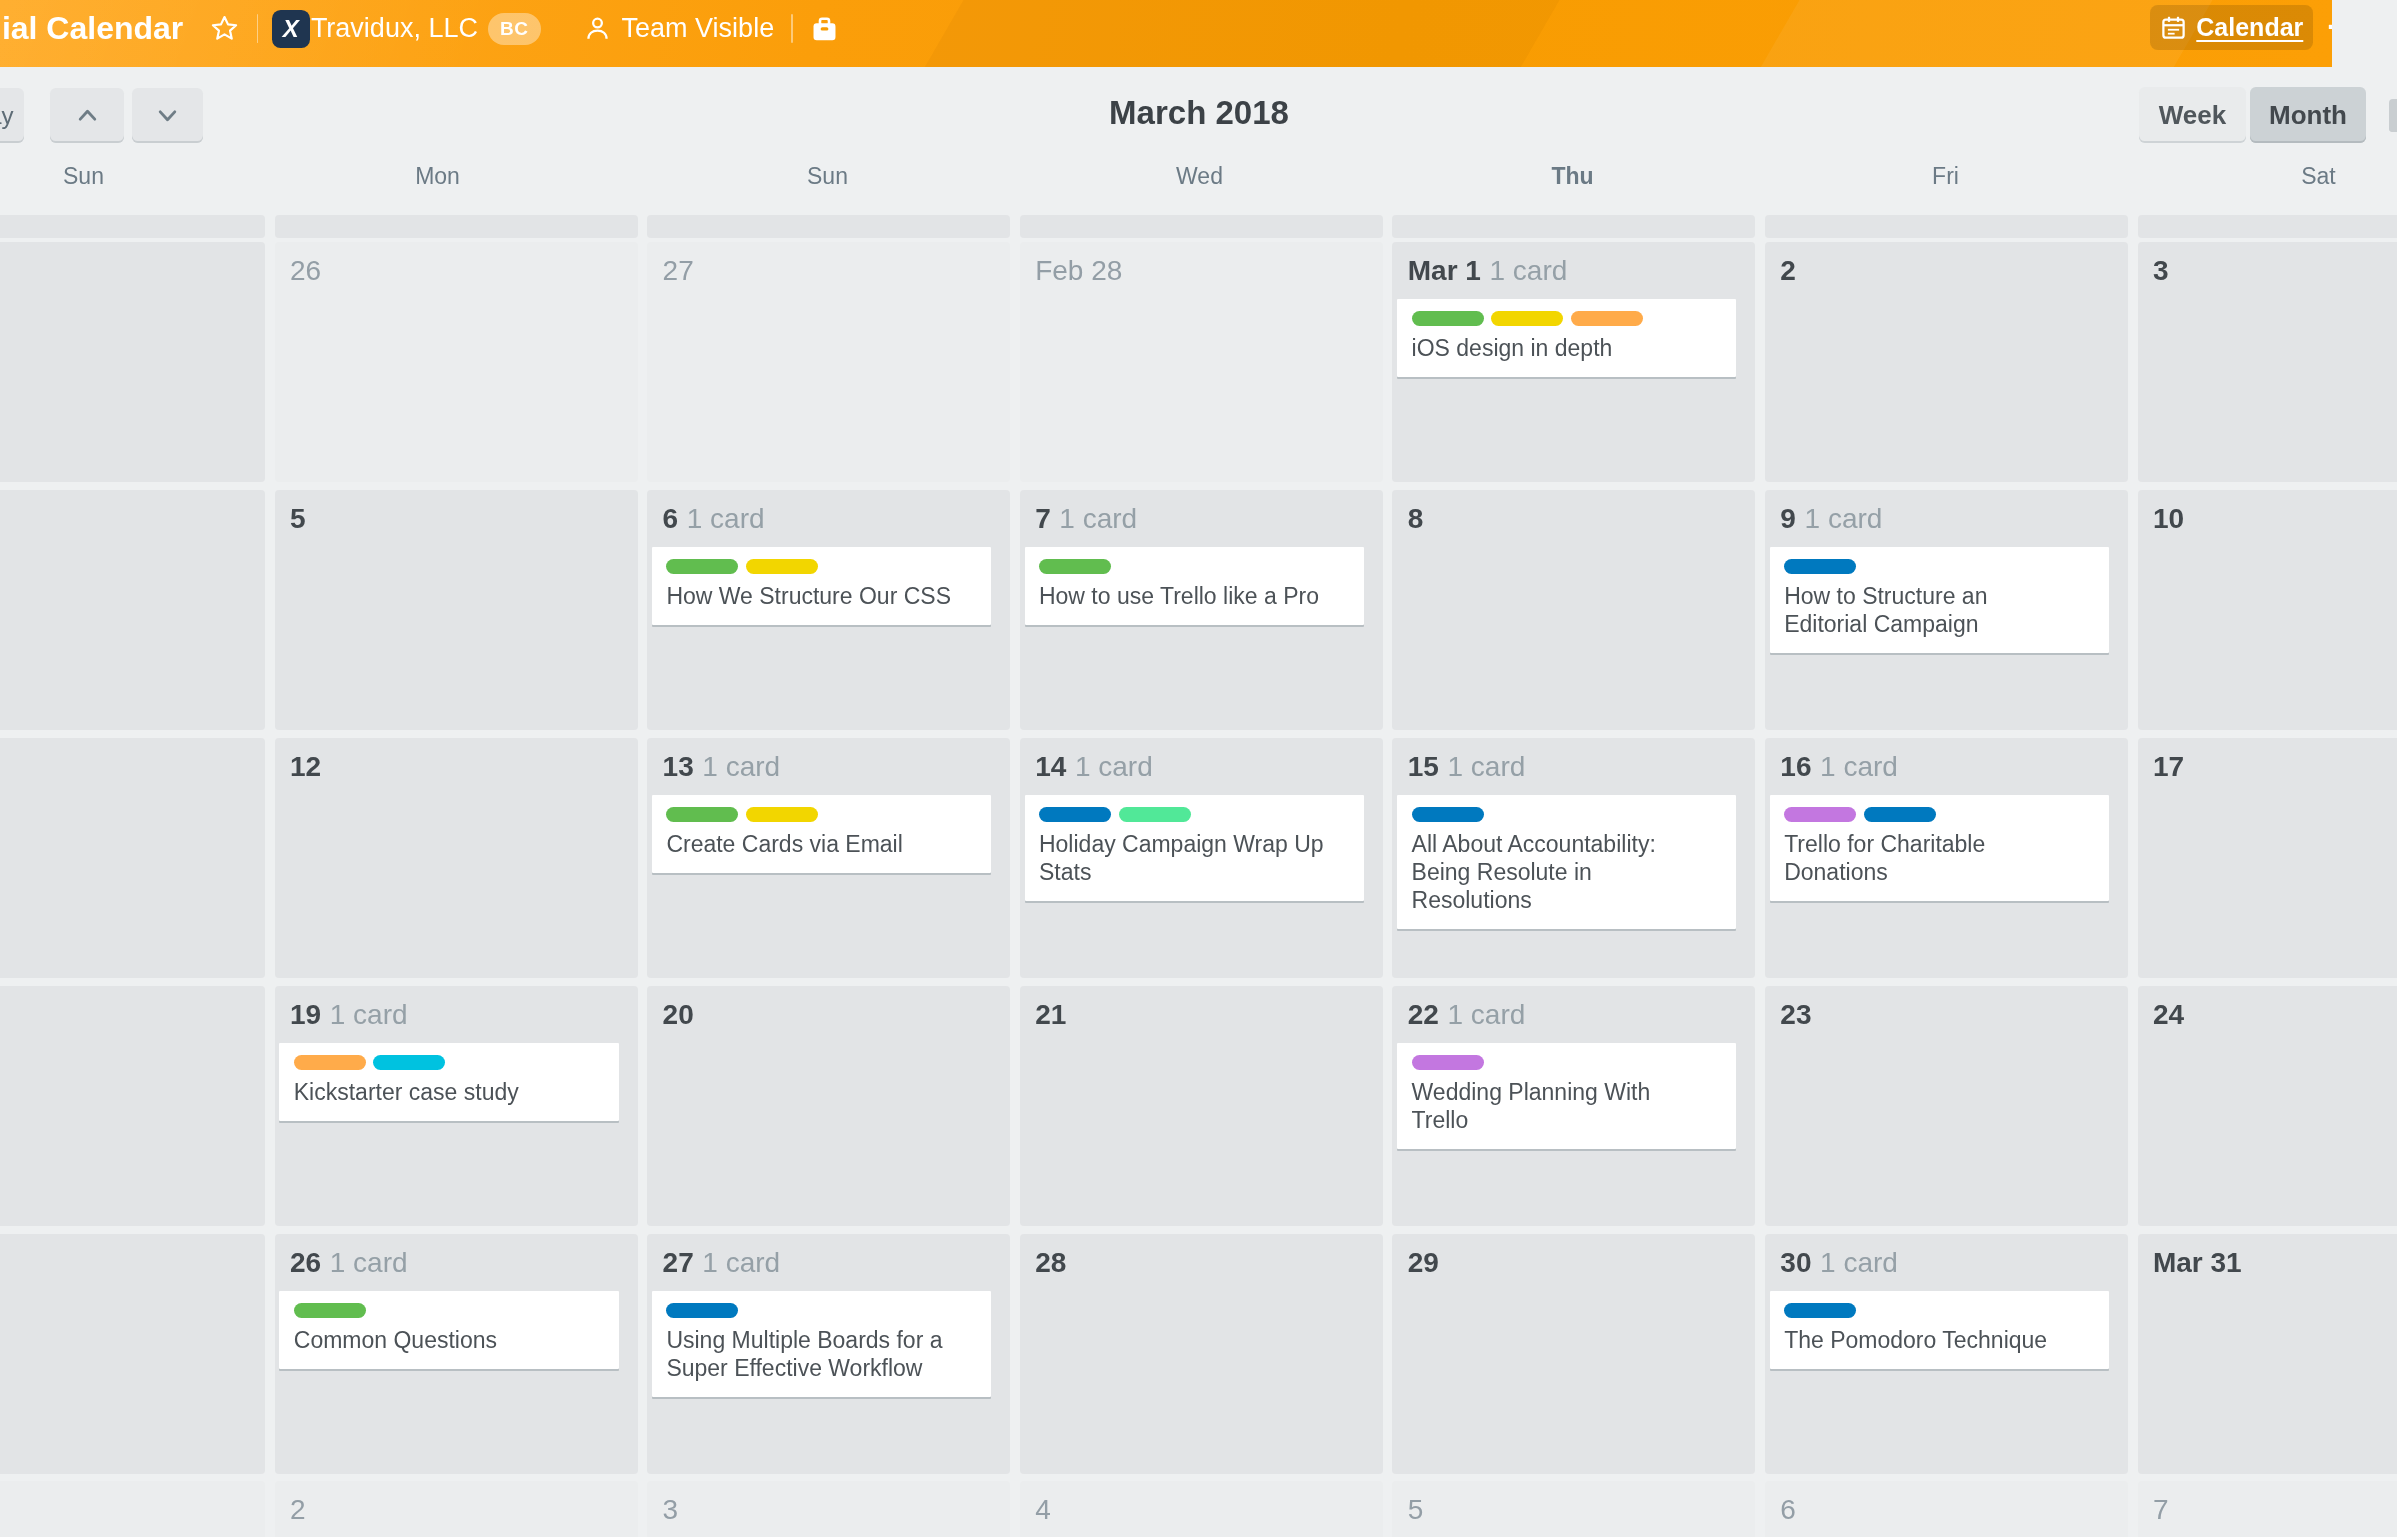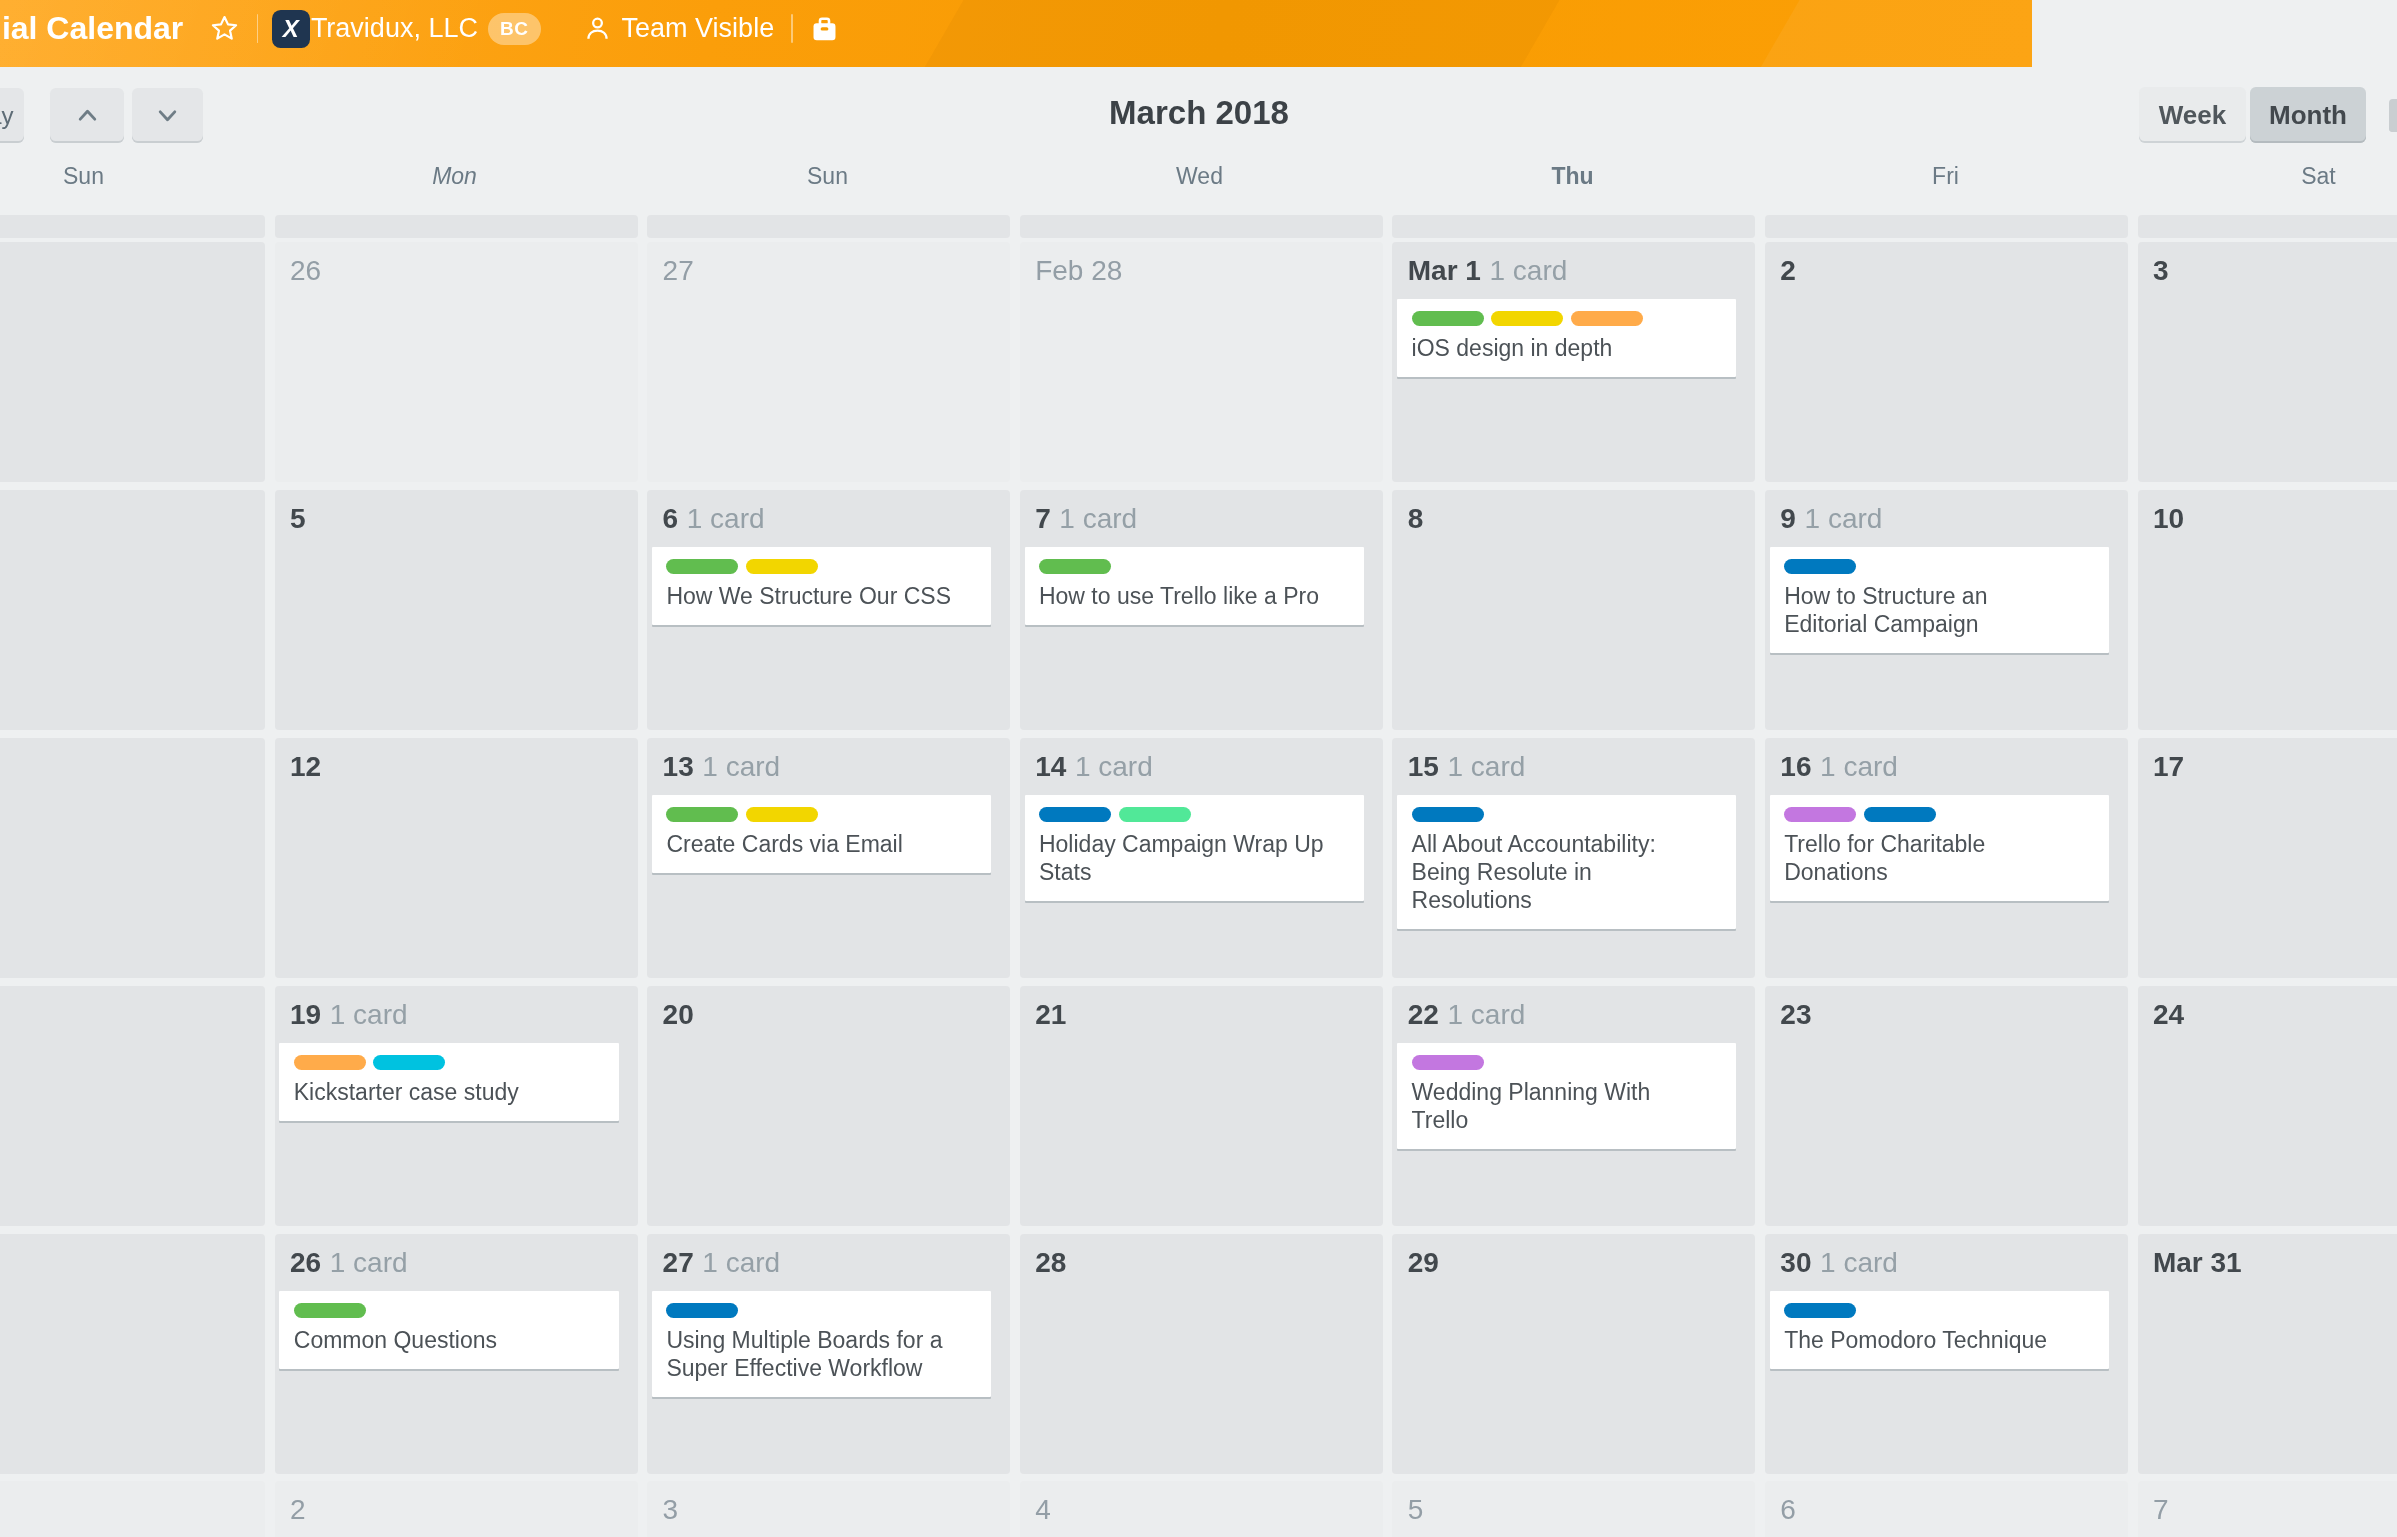--- a/index.html
+++ b/index.html
@@ -1,20 +1,20 @@
 <!DOCTYPE html>
 <html><head>
 <meta charset="utf-8">
 <style>
   html,body{margin:0;padding:0;overflow:hidden;}
   body{width:2398px;height:1537px;position:relative;background:#eef0f1;
        font-family:"Liberation Sans",sans-serif;-webkit-font-smoothing:antialiased;}
 
   
-  .board-header{position:absolute;top:0;left:0;width:2032px;height:67px;
+  .board-header{position:absolute;top:0;left:0;width:2332px;height:67px;
     background:linear-gradient(100deg,#ffa81f 0%,#fb9e0a 35%,#f89c02 60%,#fc9f06 100%);overflow:hidden;}
   .facet{position:absolute;top:-38px;height:154px;}
   .f1{left:-115px;width:865px;background:linear-gradient(75deg,rgba(255,255,255,.10),rgba(255,255,255,0) 70%);transform:skewX(-32deg);}
   .f2{left:941px;width:596px;background:rgba(120,60,0,.05);transform:skewX(-30deg);}
   .f3{left:1777px;width:413px;background:rgba(255,255,255,.06);transform:skewX(-30deg);}
   .hbar{position:absolute;top:5.8px;left:0;height:46px;display:flex;align-items:center;color:#fff;}
   .board-title{font-size:32px;font-weight:bold;margin-left:1.9px;white-space:nowrap;}
   .star{margin-left:27px;display:flex;align-items:center;cursor:pointer;}
   .vd{width:1.9px;height:29px;background:rgba(255,255,255,.45);border-radius:1px;margin-left:17.3px;}
   .avatar{margin-left:13.4px;width:38px;height:38px;border-radius:8.6px;background:#1f3550;color:#fff;
@@ -133,21 +133,21 @@
     </svg>
   </span>
 </div>
 <div class="month-title">March 2018</div>
 <div class="tbtn btn-week">Week</div>
 <div class="tbtn btn-month">Month</div>
 <div class="tbtn btn-stub"></div>
 
 <div id="dow-row">
     <div class="dow" style="left: -98px;">Sun</div>
-    <div class="dow" style="left: 273px; font-style: italic;">Mon</div>
+    <div class="dow" style="left: 256px;">Mon</div>
     <div class="dow" style="left: 646px;">Sun</div>
     <div class="dow" style="left: 1018px;">Wed</div>
     <div class="dow" style="left: 1391px; font-weight: bold;">Thu</div>
     <div class="dow" style="left: 1764px;">Fri</div>
     <div class="dow" style="left: 2137px;">Sat</div>
   </div>
 <div id="grid">
     <div class="week" style="top: 215px; height: 23px;">
       <div class="cell cur"></div>
       <div class="cell cur"></div>

